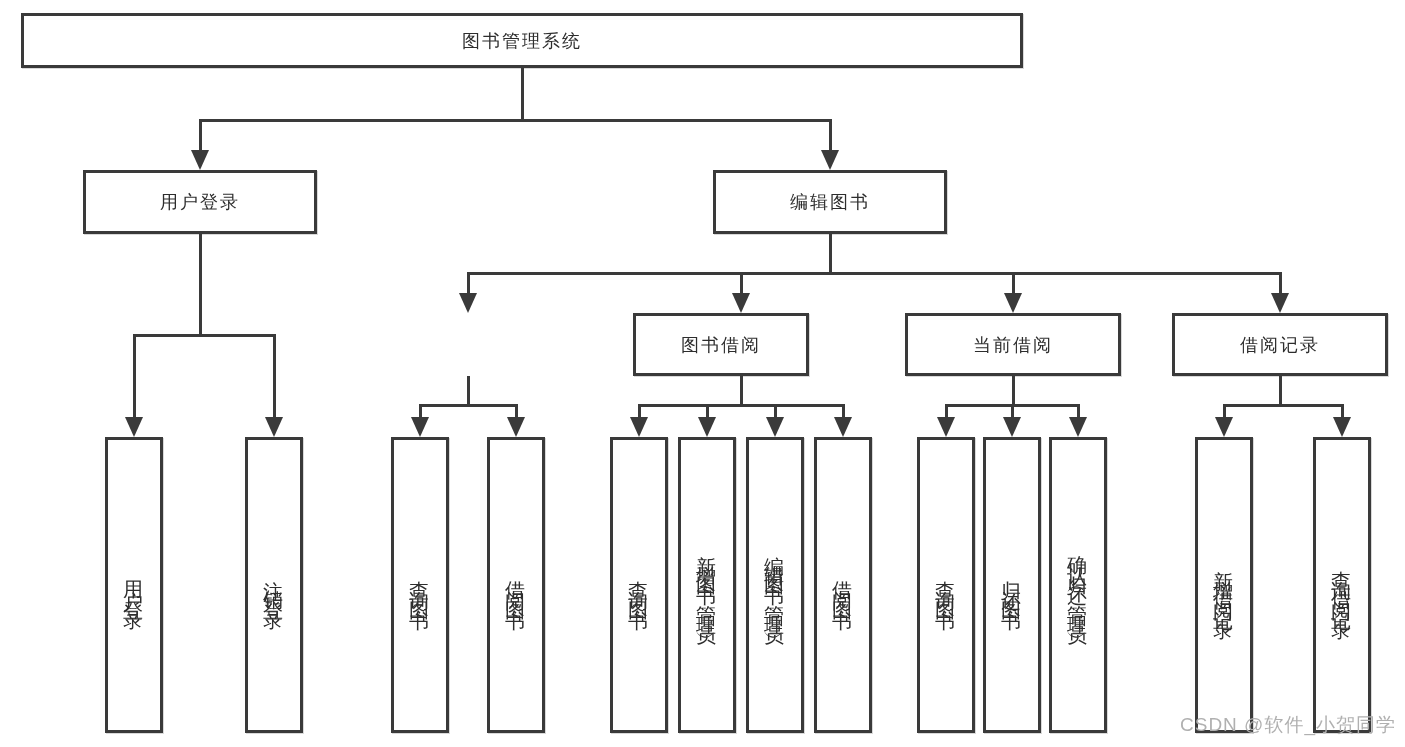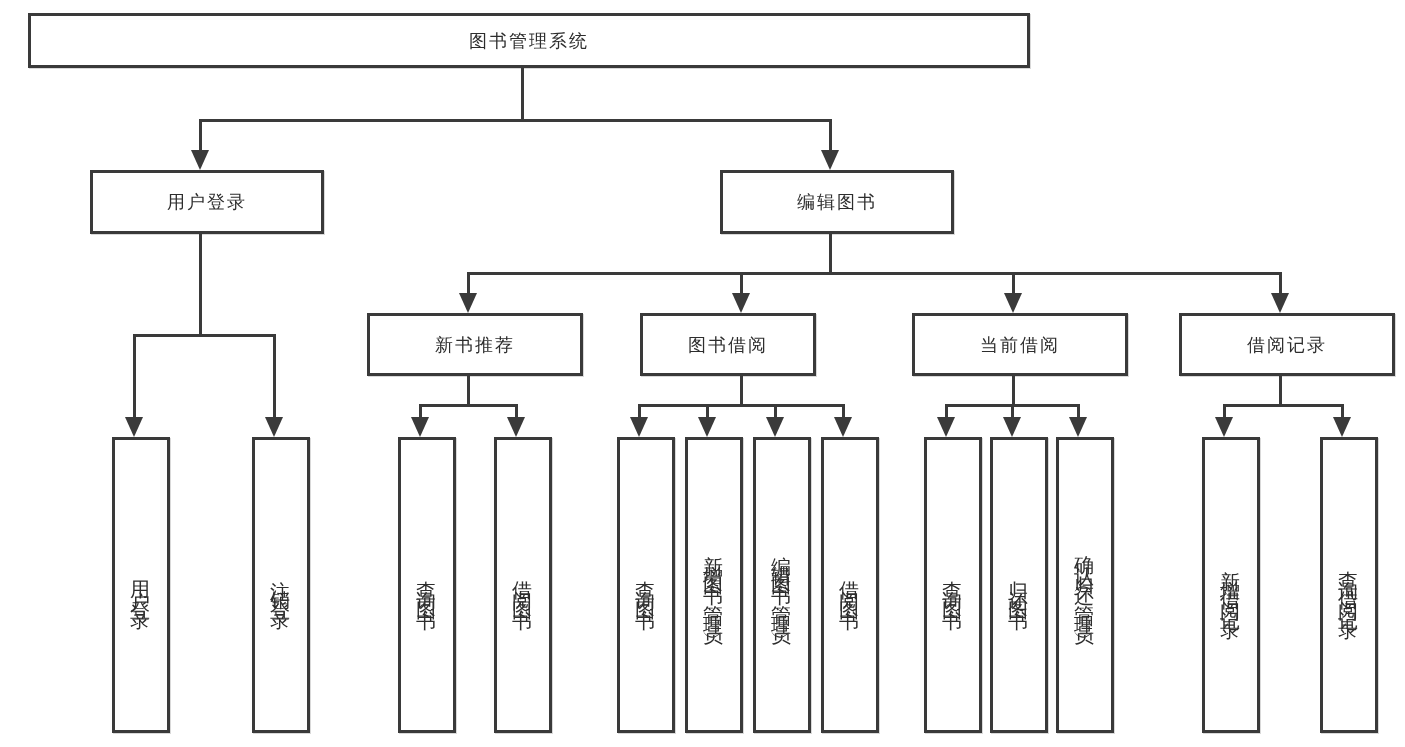--- a/index.html
+++ b/index.html
@@ -11,21 +11,20 @@
     color:#2d2d2d;
     overflow:hidden;
   }
   .box{
     position:absolute;
     background:#ffffff;
     border:3px solid #3a3a3a;
     box-sizing:border-box;
     display:flex;align-items:center;justify-content:center;
     box-shadow:1px 1px 0 0 #d9d9d9;
-    margin-left:7px;
   }
   .box .hlabel{
     font-size:18px;letter-spacing:2px;white-space:nowrap;
   }
   .box .vlabel{
     writing-mode:vertical-rl;
     text-orientation:mixed;
     font-size:20px;letter-spacing:10px;
     white-space:nowrap;
   }
@@ -83,23 +82,20 @@
   <div class="hline" style="left:467px;top:272px;width:815px"></div>
   <div class="vline" style="left:467px;top:272px;height:23px"></div>
   <div class="arr" style="left:459px;top:293px"></div>
   <div class="vline" style="left:740px;top:272px;height:23px"></div>
   <div class="arr" style="left:732px;top:293px"></div>
   <div class="vline" style="left:1012px;top:272px;height:23px"></div>
   <div class="arr" style="left:1004px;top:293px"></div>
   <div class="vline" style="left:1279px;top:272px;height:23px"></div>
   <div class="arr" style="left:1271px;top:293px"></div>
 
-  <div class="box" style="left:360px;top:313px;width:216px;height:63px">
-    <span class="hlabel">新书推荐</span>
-  </div>
   <div class="box" style="left:633px;top:313px;width:176px;height:63px">
     <span class="hlabel">图书借阅</span>
   </div>
   <div class="box" style="left:905px;top:313px;width:216px;height:63px">
     <span class="hlabel">当前借阅</span>
   </div>
   <div class="box" style="left:1172px;top:313px;width:216px;height:63px">
     <span class="hlabel">借阅记录</span>
   </div>
 
@@ -167,14 +163,15 @@
   <div class="vline" style="left:1341px;top:404px;height:15px"></div>
   <div class="arr" style="left:1333px;top:417px"></div>
 
   <div class="box" style="left:1195px;top:437px;width:58px;height:296px">
     <span class="vlabel">新增借阅记录</span>
   </div>
   <div class="box" style="left:1313px;top:437px;width:58px;height:296px">
     <span class="vlabel">查询借阅记录</span>
   </div>
 
+  <div class="watermark">CSDN @软件_小贺同学</div>
 
 </div>
 
 </body></html>

